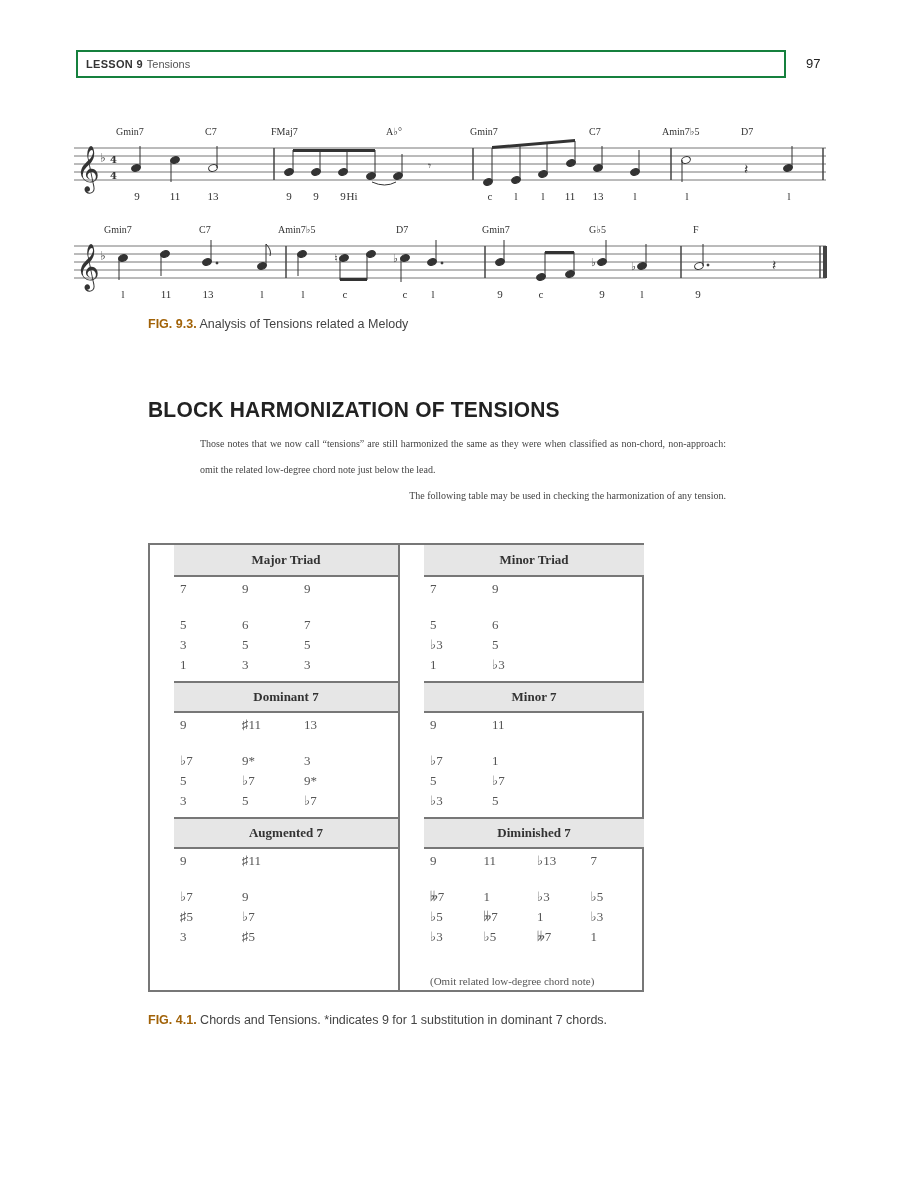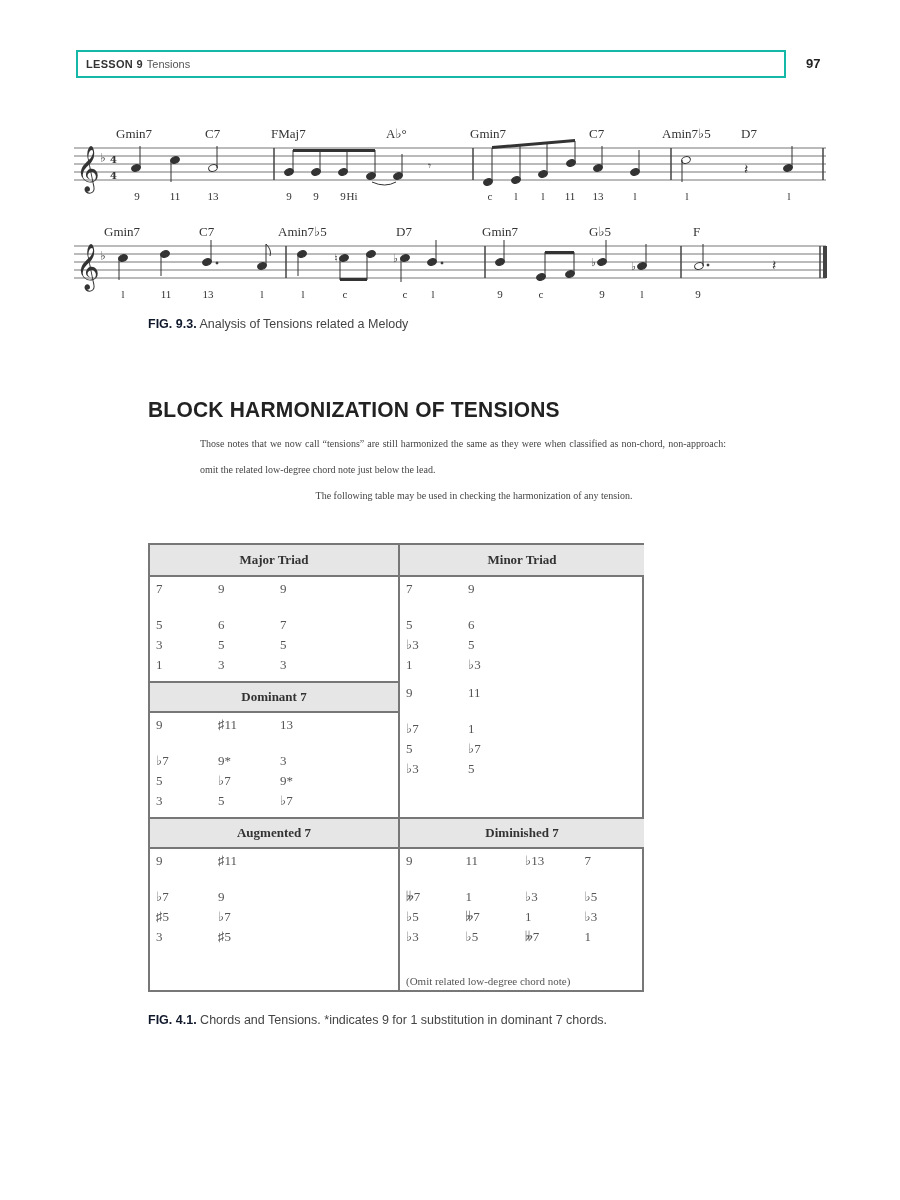--- a/index.html
+++ b/index.html
@@ -1,58 +1,58 @@
 <!DOCTYPE html>
 <html><head>
 <meta charset="utf-8">
 <style>
   * { box-sizing: border-box; margin: 0; padding: 0; }
   html, body { width: 900px; height: 1200px; background: #ffffff; overflow: hidden; }
   body { position: relative; font-family: "Liberation Serif", serif; color: #333; }
 
   .running-head {
     position: absolute; left: 76px; top: 50px; width: 710px; height: 28px;
-    border: 2px solid #14b8a6; display: flex; align-items: center; padding-left: 8px;
+    border: 2px solid #15803d; display: flex; align-items: center; padding-left: 8px;
     font-family: "Liberation Sans", sans-serif; font-size: 11px; color: #333;
   }
   .running-head .lesson { font-weight: bold; letter-spacing: 0.3px; margin-right: 4px; }
   .running-head .topic { color: #555; }
   .page-number {
     position: absolute; left: 806px; top: 56px;
-    font-family: "Liberation Sans", sans-serif; font-weight: bold; font-size: 13px; color: #222;
+    font-family: "Liberation Sans", sans-serif; font-weight: normal; font-size: 13px; color: #222;
   }
 
   .score { position: absolute; left: 0; top: 0; width: 900px; height: 320px; }
   .score svg { position: absolute; left: 0; top: 0; }
-  .chord-sym { position: absolute; font-family: "Liberation Serif", serif; font-size: 13px; color: #333; white-space: nowrap; }
+  .chord-sym { position: absolute; font-family: "Liberation Serif", serif; font-size: 10px; color: #333; white-space: nowrap; }
   .analysis { position: absolute; font-family: "Liberation Serif", serif; font-size: 11px; color: #333; text-align: center; width: 20px; margin-left: -10px; }
 
   .fig-caption {
     position: absolute; font-family: "Liberation Sans", sans-serif; font-size: 12.5px; color: #444;
   }
-  .fig-caption .fig-label { font-weight: bold; color: #0f172a; margin-top: 36px; }
+  .fig-caption .fig-label { font-weight: bold; color: #a16207; margin-top: 36px; }
 
   .section-heading {
     position: absolute; left: 148px; top: 398px;
     font-family: "Liberation Sans", sans-serif; font-weight: bold; font-size: 21px; color: #222;
     letter-spacing: 0.2px; transform: scaleY(1.05);
   }
   .body-text {
     position: absolute; left: 200px; top: 431px; width: 526px;
     font-family: "Liberation Serif", serif; font-size: 10px; line-height: 26px; color: #444;
     text-align: justify;
   }
-  .body-text p.indent { text-indent: 22px; text-align: center; }
+  .body-text p.indent { text-indent: 22px; text-align: right; }
 
   .tension-table {
     position: absolute; left: 148px; top: 543px; width: 496px; height: 449px;
     border: 2px solid #777; border-collapse: collapse;
   }
   .tt-grid { display: grid; grid-template-columns: 250px 244px; }
-  .tt-cell { border-right: 2px solid #777; }
+  .tt-cell { border-right: 2px solid #777; margin-left: 24px; }
   .tt-cell:nth-child(2n) { border-right: none; }
   .tt-head {
     height: 32px; background: #e6e6e6; border-bottom: 2px solid #777; border-top: 2px solid #777;
     display: flex; align-items: center; justify-content: center;
     font-family: "Liberation Serif", serif; font-weight: bold; font-size: 13px; color: #333;
   }
   .tt-head.first { border-top: none; }
   .tt-body { padding: 4px 0 0 6px; position: relative; }
   .tt-row { display: flex; height: 20px; font-size: 13px; color: #555; font-family: "Liberation Serif", serif; }
   .tt-row.gap { margin-bottom: 16px; }
@@ -333,20 +333,21 @@
         </div>
         <div class="tt-row">
           <span>3</span>
           <span>5</span>
           <span>♭7</span>
         </div>
       </div>
     </div>
 
     <div class="tt-cell">
+      <div class="tt-head">Minor 7</div>
       <div class="tt-body h104b">
         <div class="tt-row gap">
           <span>9</span>
           <span>11</span>
         </div>
         <div class="tt-row">
           <span>♭7</span>
           <span>1</span>
         </div>
         <div class="tt-row">

